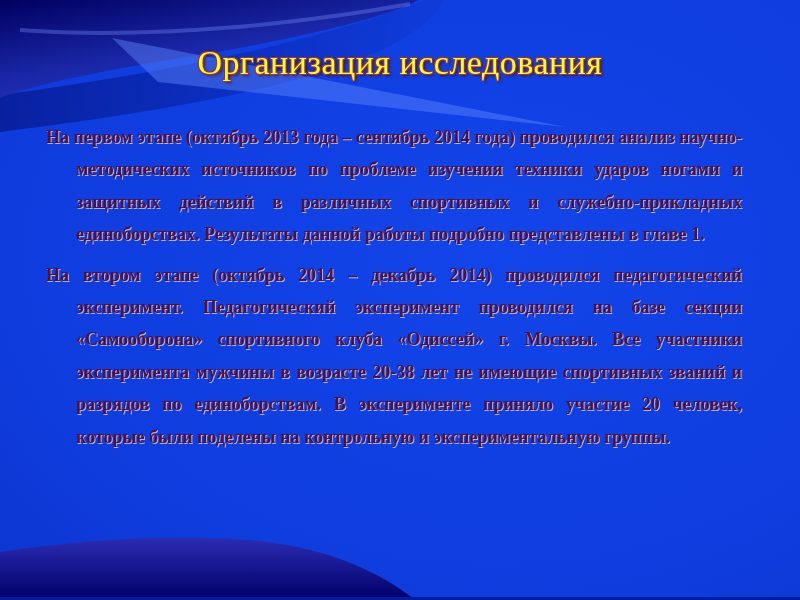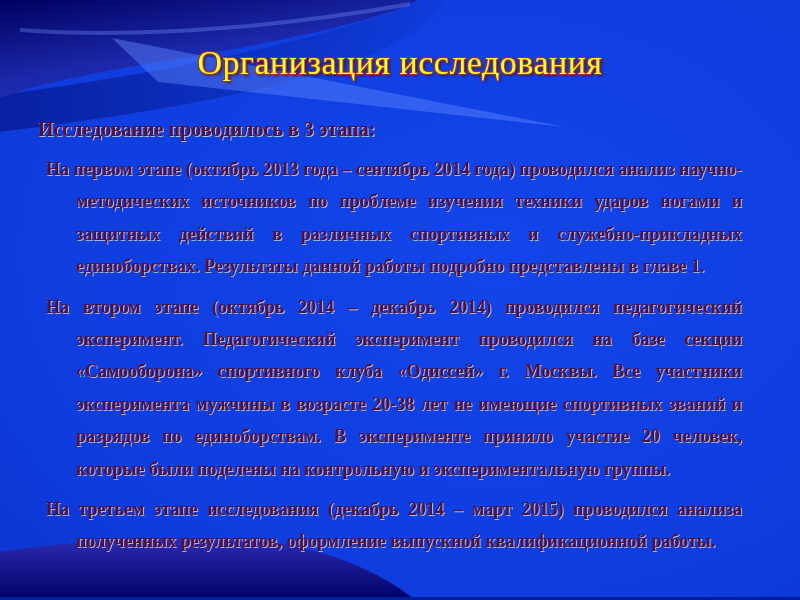--- a/index.html
+++ b/index.html
@@ -110,19 +110,17 @@
       </linearGradient>
     </defs>
     <path d="M0,27 C80,15 180,8 260,16 C330,24 380,47 415,75 L0,75 Z" fill="url(#gdome)"></path>
   </svg>
 
   <div class="bottom-line"></div>
 
   <div class="title">Организация исследования</div>
 
   <div class="content">
-    <div class="heading">Исследование проводилось в 3 этапа:</div>
     <p class="para">На первом этапе (октябрь 2013 года – сентябрь 2014 года) проводился анализ научно-методических источников по проблеме изучения техники ударов ногами и защитных действий в различных спортивных и служебно-прикладных единоборствах.  Результаты данной работы подробно представлены в главе 1.</p>
     <p class="para">На втором этапе (октябрь 2014 – декабрь 2014) проводился педагогический эксперимент. Педагогический эксперимент проводился на базе секции «Самооборона» спортивного клуба «Одиссей» г. Москвы. Все участники эксперимента мужчины в возрасте 20-38 лет не имеющие спортивных званий и разрядов по единоборствам. В эксперименте приняло участие 20 человек, которые были поделены на контрольную и экспериментальную группы.</p>
-    <p class="para">На третьем этапе исследования (декабрь 2014 – март 2015) проводился анализа полученных результатов, оформление выпускной квалификационной работы.</p>
   </div>
 
 </div>
 
 </body></html>

